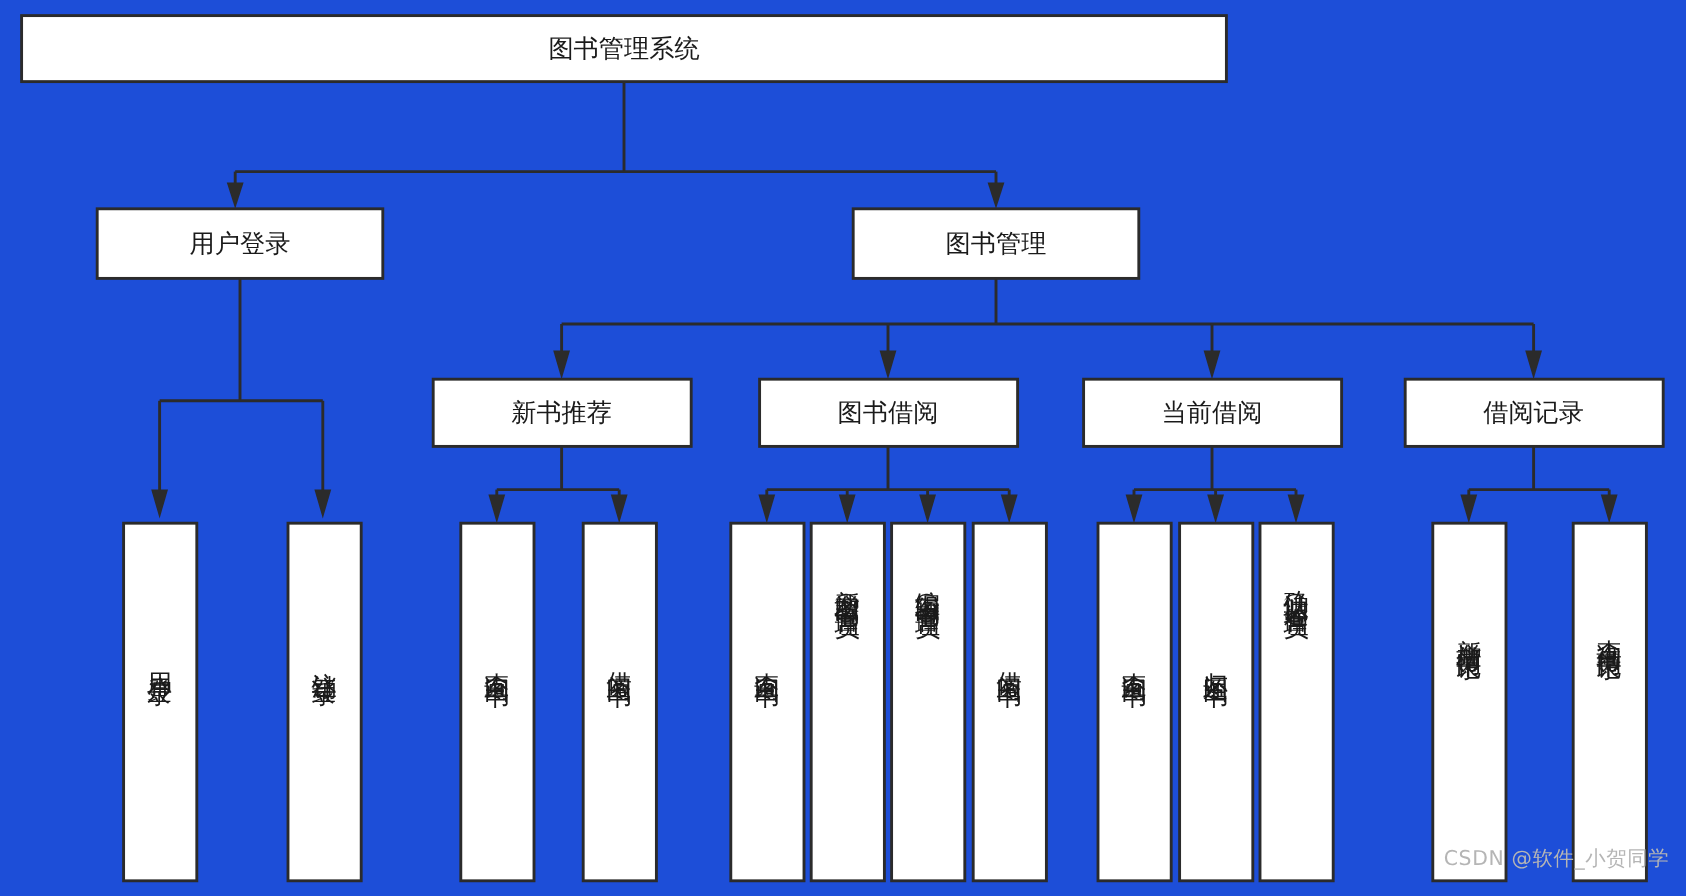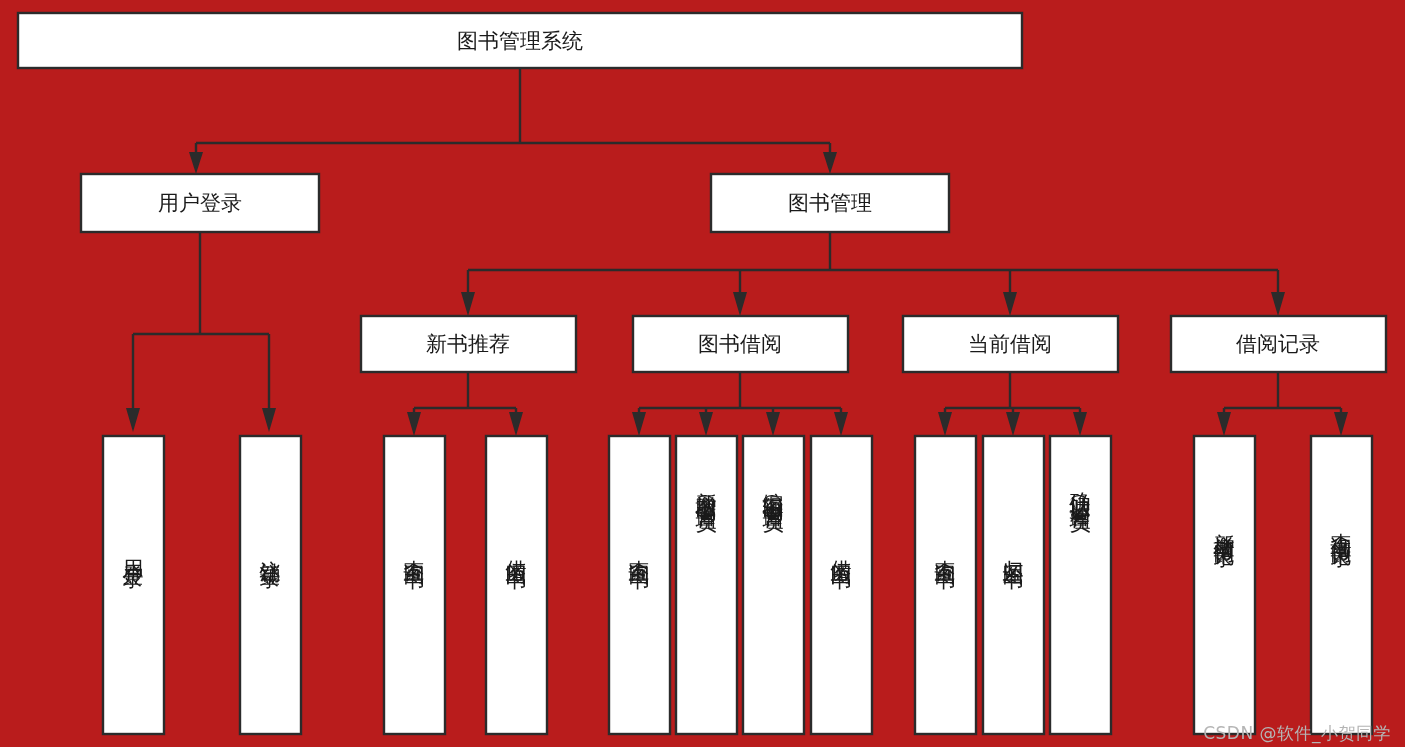--- a/index.html
+++ b/index.html
@@ -11,21 +11,21 @@
   body {
     width: 1405px;
     height: 747px;
     overflow: hidden;
     font-family: "DejaVu Sans", "Liberation Sans", sans-serif;
   }
   #diagram-canvas {
     position: relative;
     width: 1405px;
     height: 747px;
-    background: #b91c1c;
+    background: #1d4ed8;
   }
   svg#diagram-svg {
     position: absolute;
     left: 0;
     top: 0;
     width: 1405px;
     height: 747px;
     display: block;
   }
   .node-box {
@@ -56,21 +56,21 @@
     font-size: 21px;
     writing-mode: vertical-rl;
     text-orientation: upright;
     letter-spacing: 3px;
     text-anchor: middle;
     white-space: pre;
   }
   .watermark-text {
     position: absolute;
     right: 14px;
-    bottom: 2px;
+    bottom: 20px;
     font-family: "DejaVu Sans", "Liberation Sans", sans-serif;
     font-size: 17px;
     color: #b5b5b5;
     letter-spacing: 0.5px;
     white-space: nowrap;
     user-select: none;
   }
 </style>
 </head>
 <body>

